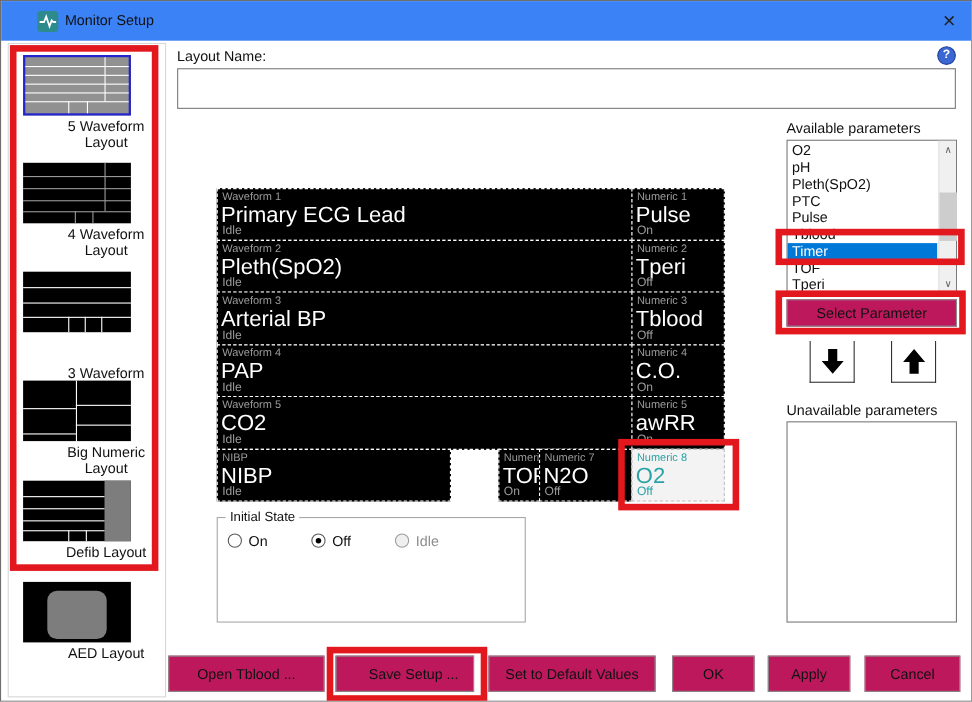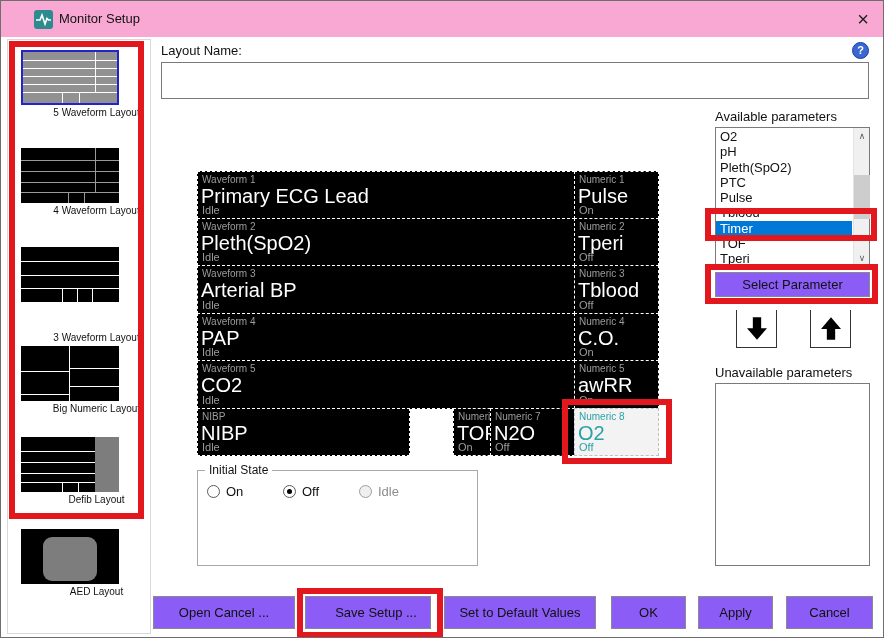--- a/index.html
+++ b/index.html
@@ -2,21 +2,21 @@
 <html><head>
 <meta charset="utf-8">
 <style>
   * { margin:0; padding:0; box-sizing:border-box; }
   html,body { background:#fff; }
   body { font-family:"Liberation Sans", sans-serif; }
   .window { position:relative; width:884px; height:638px; background:#fff;
             border:1px solid #6e6e6e; overflow:hidden; }
 
   
-  .titlebar { position:absolute; top:0; left:0; width:100%; height:36px; background:#f9a8d4; }
+  .titlebar { position:absolute; top:0; left:0; width:100%; height:36px; background:#3b82f6; }
   .app-icon { position:absolute; left:33px; top:9px; width:19px; height:19px;
               background:#2e8b8d; border-radius:3px; }
   .title-text { position:absolute; left:58px; top:10px; font-size:13px; color:#111; }
   .close-btn { position:absolute; left:847px; top:5px; width:30px; height:26px;
                text-align:center; line-height:26px; font-size:20px; color:#222; cursor:default; }
 
   
   .layout-label { position:absolute; left:160px; top:42px; font-size:13px; color:#111; }
   .layout-input { position:absolute; left:160px; top:61px; width:708px; height:37px;
                   border:1px solid #7a7a7a; font-size:16px; padding:0 6px;
@@ -24,21 +24,21 @@
   .help-icon { position:absolute; left:851px; top:41px; width:17px; height:17px;
                border-radius:50%; background:#3a67d2; border:1px solid #1d3f9e;
                color:#fff; font-size:11px; font-weight:bold; text-align:center; line-height:15px; }
 
   
   .sidebar-panel { position:absolute; left:6px; top:38px; width:144px; height:595px;
                    border:1px solid #d8d8d8; background:#fff; }
   .thumb { position:absolute; left:20px; width:98px; height:55px; background:#000; }
   .thumb.sel { border:2px solid #2424cc; background:#919191; }
   .thumb-label { position:absolute; left:8px; width:135px; text-align:center;
-                 font-size:10px; color:#111;padding-left:40px; }
+                 font-size:13px; color:#111;padding-left:40px; }
   .hl { position:absolute; left:0; height:1px; background:#fff; width:100%; }
   .vl { position:absolute; top:0; width:1px; background:#fff; }
   .hl.dim, .vl.dim { background:#9a9a9a; }
   .grayblock { position:absolute; background:#7d7d7d; }
 
   
   .cell { position:absolute; background:#000; border:1px dashed #fff; }
   .cell .c-label { position:absolute; top:2px; left:4px; font-size:10px; color:#9c9c9c; white-space:nowrap; }
   .cell .c-value { position:absolute; top:13px; left:3px; font-size:20px; color:#fff; white-space:nowrap; }
   .cell .c-state { position:absolute; bottom:2px; left:4px; font-size:11px; color:#9c9c9c; }
@@ -64,21 +64,21 @@
   .list-items { position:absolute; left:0; top:1px; right:17px; }
   .list-item { height:15.3px; line-height:15.4px; font-size:13px; padding-left:4px; color:#111; }
   .list-item.sel { background:#0078d7; color:#fff; }
   .scrollbar { position:absolute; right:0; top:0; width:16px; height:100%; background:#f0f0f0;
                border-left:1px solid #e2e2e2; }
   .sb-arrow { position:absolute; left:0; width:16px; height:16px; text-align:center;
               font-size:9px; color:#606060; line-height:16px; }
   .sb-thumb { position:absolute; left:0; width:16px; background:#cdcdcd; }
 
   
-  .btn { position:absolute; background:#8b5cf6; border:1px solid #8a8a8a;
+  .btn { position:absolute; background:#be185d; border:1px solid #8a8a8a;
          font-size:13px; color:#111; text-align:center;
          font-family:"Liberation Sans", sans-serif; display:flex;
          align-items:center; justify-content:center; cursor:default; }
   .arrow-btn { position:absolute; width:41px; height:38px; background:#fff;
                border-left:1px solid #333; border-right:1px solid #333; border-bottom:1px solid #333;
                display:flex; align-items:center; justify-content:center; }
 
   
   .annot { position:absolute; border:6px solid #e3181f; z-index:50; pointer-events:none; }
 </style>
@@ -275,21 +275,21 @@
   </div>
   <div class="arrow-btn" style="left:809px;top:309px;">
     <svg viewBox="0 0 40 36" width="34" height="30">
         <polygon points="20,4 32,18 25,18 25,31 15,31 15,18 8,18" fill="#000"></polygon>
       </svg>
   </div>
 
   <div class="panel-label" style="left:714px;top:364px;">Unavailable parameters</div>
   <div class="listbox" style="top:382px;height:183px;"></div>
 
-  <div class="btn" style="left:152px;top:595px;width:142px;height:33px;">Open Cancel ...</div>
+  <div class="btn" style="left:152px;top:595px;width:142px;height:33px;">Open Tblood ...</div>
   <div class="btn" style="left:304px;top:595px;width:126px;height:33px;padding-left:16px;">Save Setup ...</div>
   <div class="btn" style="left:443px;top:595px;width:152px;height:33px;">Set to Default Values</div>
   <div class="btn" style="left:610px;top:595px;width:75px;height:33px;">OK</div>
   <div class="btn" style="left:697px;top:595px;width:75px;height:33px;">Apply</div>
   <div class="btn" style="left:785px;top:595px;width:87px;height:33px;">Cancel</div>
 
   <div class="annot" style="left:8px;top:40px;width:135px;height:478px;"></div>
   <div class="annot" style="left:704px;top:207px;width:172px;height:33px;"></div>
   <div class="annot" style="left:704px;top:263px;width:173px;height:40px;"></div>
   <div class="annot" style="left:561px;top:398px;width:110px;height:65px;"></div>

